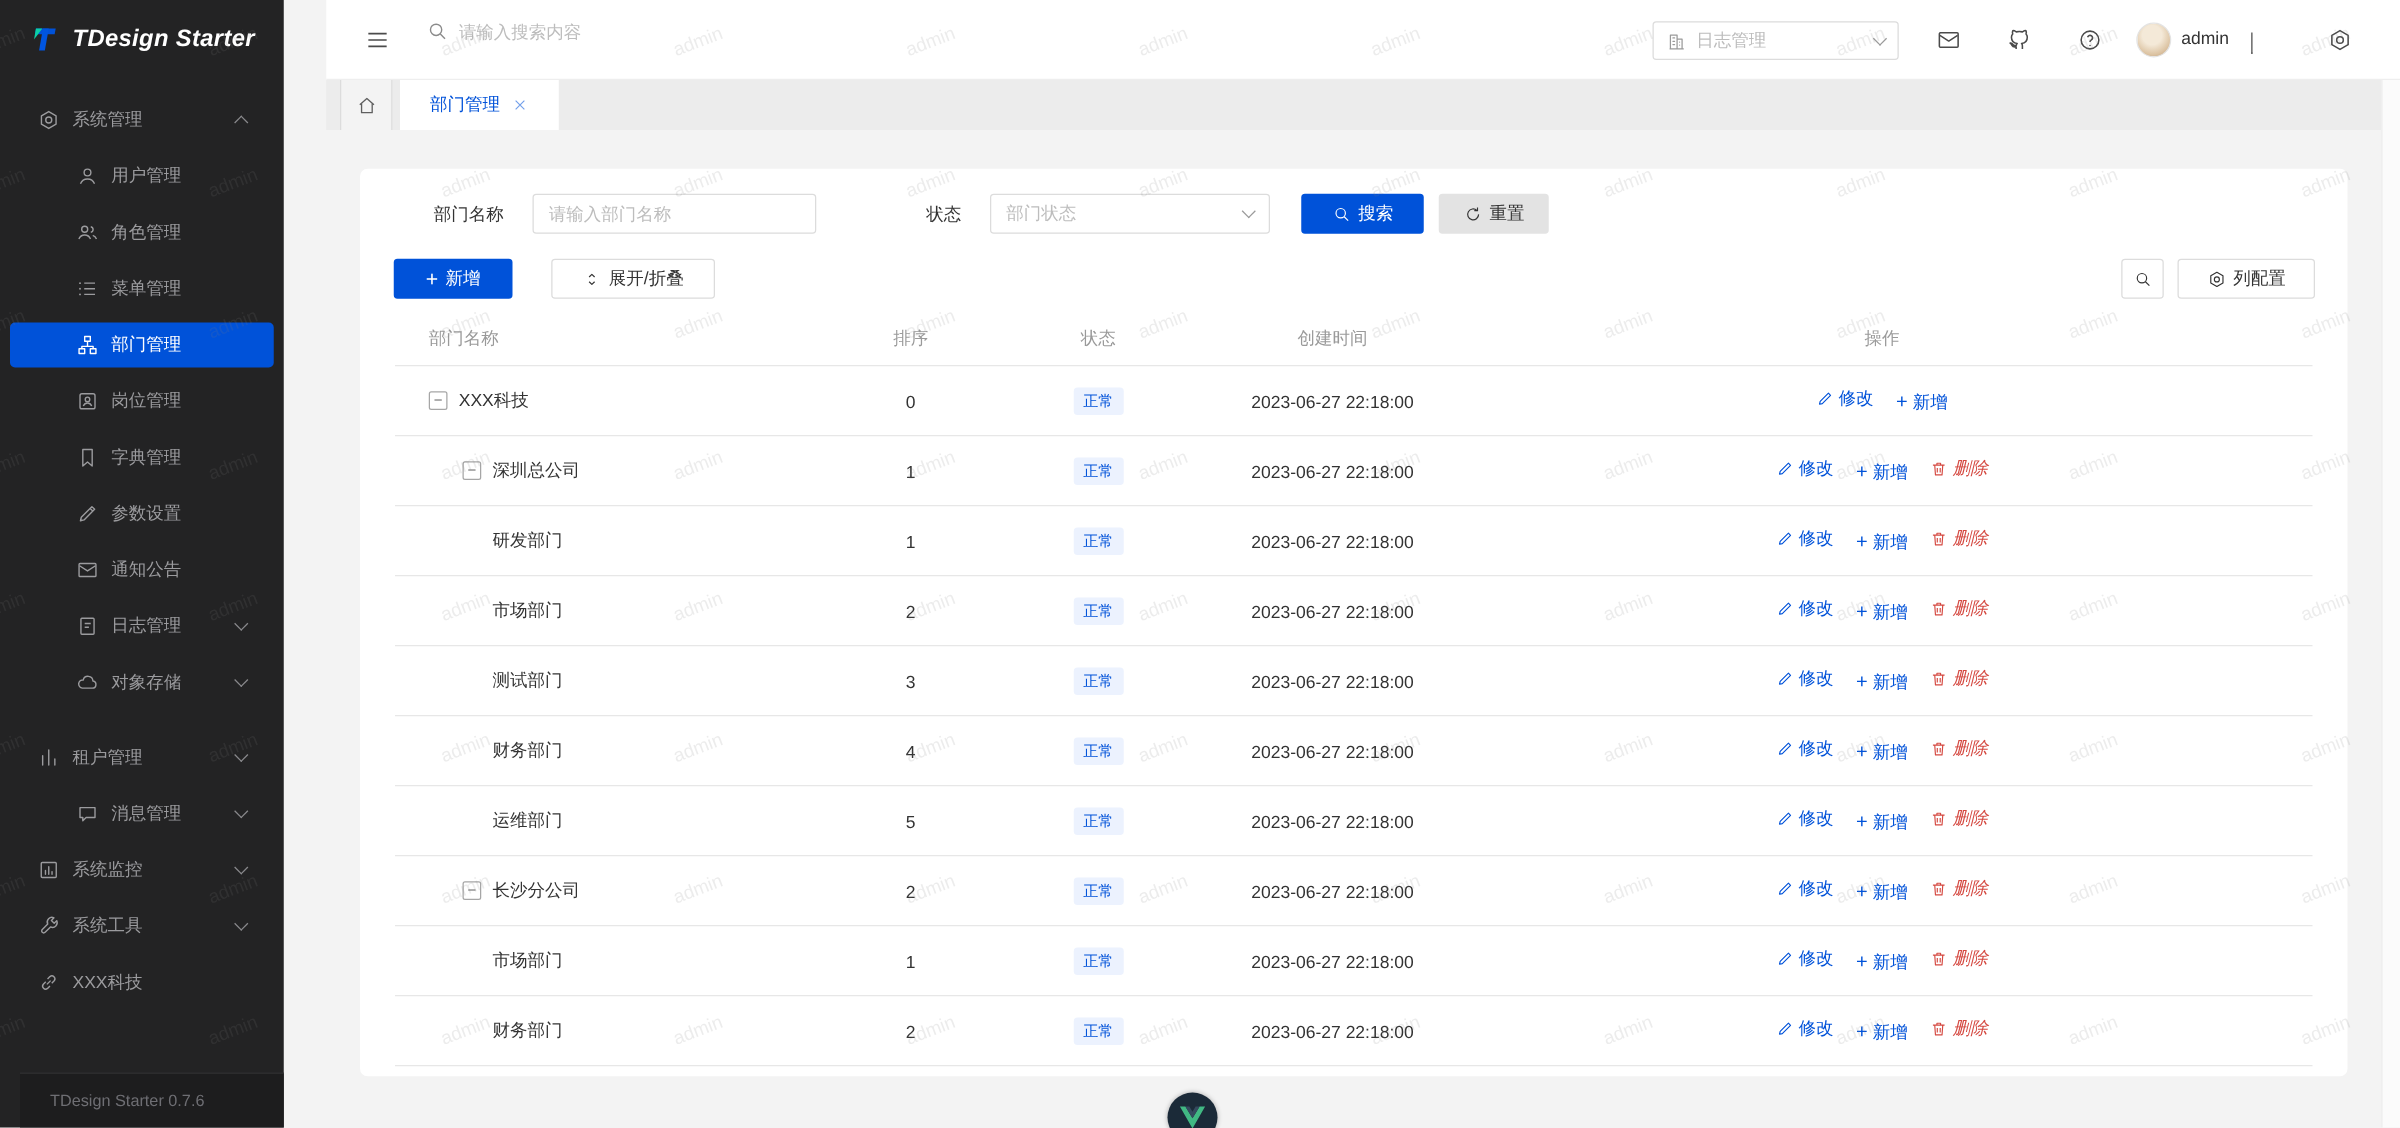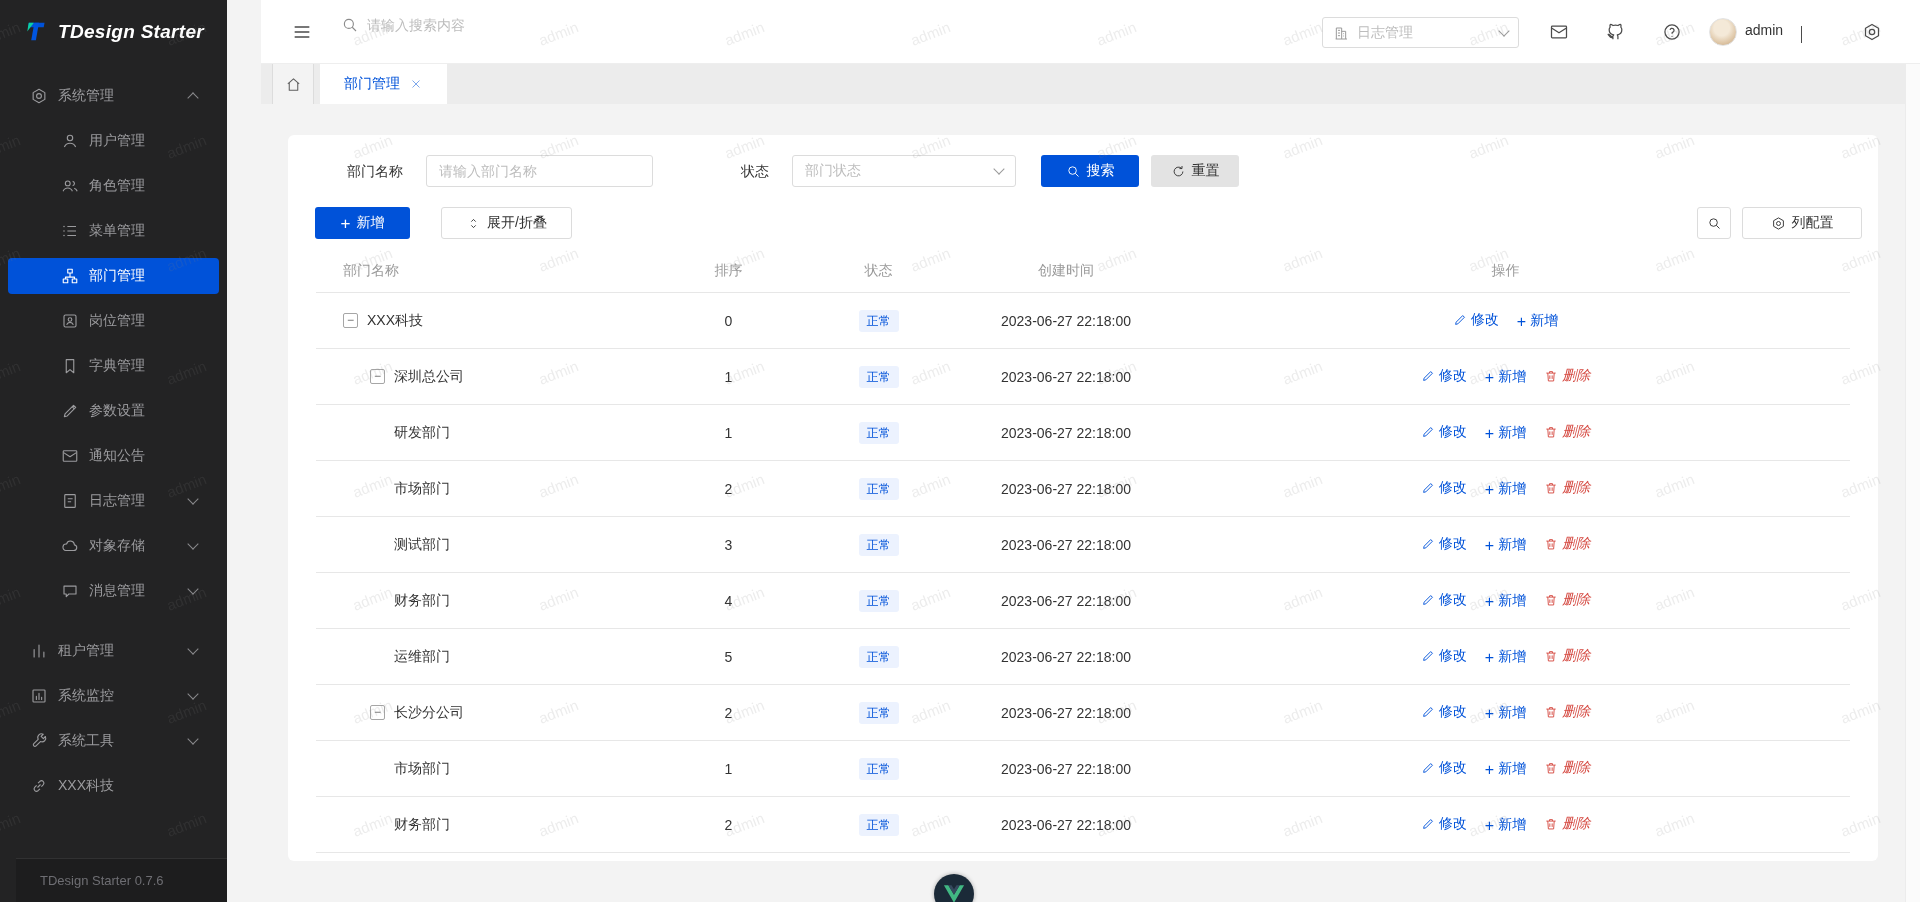--- a/index.html
+++ b/index.html
@@ -225,36 +225,36 @@
       </div>
       <div class="menu-item child">
         <span class="mi-icon ic">
           <svg viewBox="0 0 24 24">
             <path d="M6.5 18h10.7a3.8 3.8 0 0 0 .6-7.55A5.3 5.3 0 0 0 7.4 9.3 4.35 4.35 0 0 0 6.5 18z"></path>
           </svg>
         </span>
         <span class="mi-label">对象存储</span>
         <span class="chev down"></span>
       </div>
+      <div class="menu-item toplevel-gap">
+        <span class="mi-icon ic">
+          <svg viewBox="0 0 24 24">
+            <path d="M5.5 10v10M12 4v16M18.5 13.5v6.5" stroke-linecap="round"></path>
+          </svg>
+        </span>
+        <span class="mi-label">租户管理</span>
+        <span class="chev down"></span>
+      </div>
       <div class="menu-item child">
         <span class="mi-icon ic">
           <svg viewBox="0 0 24 24">
             <path d="M4 5.5h16V16h-9.5L7 19.5V16H4z"></path>
           </svg>
         </span>
         <span class="mi-label">消息管理</span>
-        <span class="chev down"></span>
-      </div>
-      <div class="menu-item toplevel-gap">
-        <span class="mi-icon ic">
-          <svg viewBox="0 0 24 24">
-            <path d="M5.5 10v10M12 4v16M18.5 13.5v6.5" stroke-linecap="round"></path>
-          </svg>
-        </span>
-        <span class="mi-label">租户管理</span>
         <span class="chev down"></span>
       </div>
       <div class="menu-item">
         <span class="mi-icon ic">
           <svg viewBox="0 0 24 24">
             <rect x="4" y="4" width="16" height="16" rx="1"></rect>
             <path d="M8.5 16.5v-4M12 16.5v-8M15.5 16.5v-2.8" stroke-linecap="round"></path>
           </svg>
         </span>
         <span class="mi-label">系统监控</span>
@@ -396,21 +396,21 @@
       <span>展开/折叠</span>
     </button>
     <button class="btn btn-outline" style="left:1409px; top:72px; width:34px">
       <span class="ic">
         <svg viewBox="0 0 24 24">
             <circle cx="10.5" cy="10.5" r="6"></circle>
             <path d="M15 15l5 5"></path>
           </svg>
       </span>
     </button>
-    <button class="btn btn-outline" style="left:1454px; top:72px; width:120px">
+    <button class="btn btn-outline" style="left:1454px; top:72px; width:110px">
       <span class="ic">
         <svg viewBox="0 0 24 24">
             <path d="M12 3l7.8 4.5v9L12 21l-7.8-4.5v-9z"></path>
             <circle cx="12" cy="12" r="3.2"></circle>
           </svg>
       </span>
       <span>列配置</span>
     </button>
 
     <div class="table">

